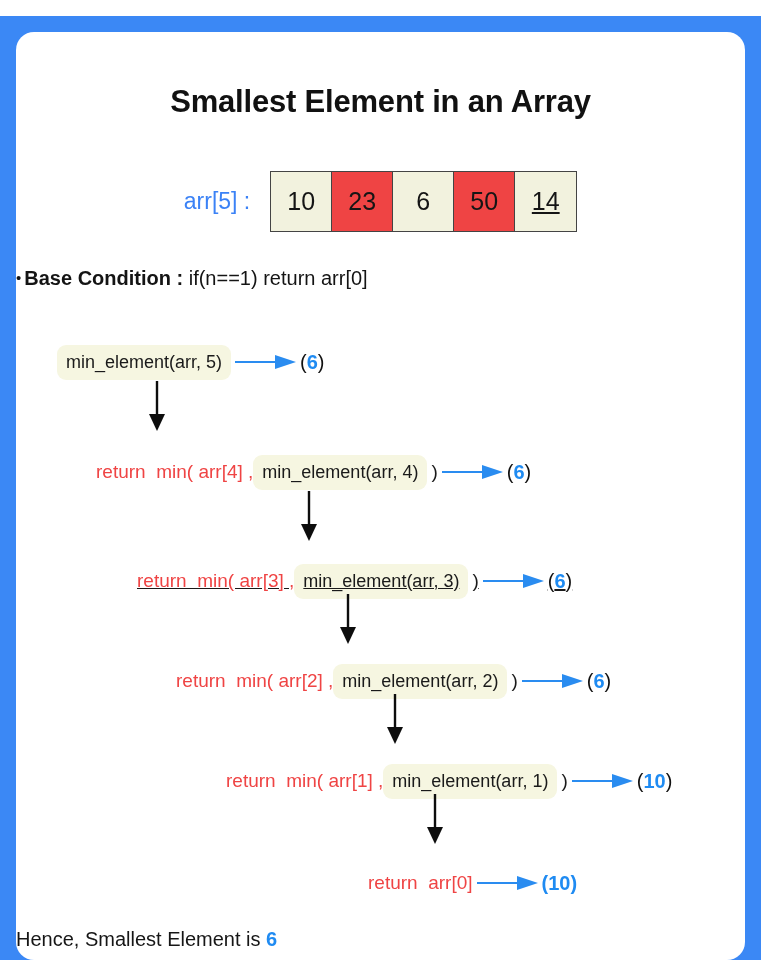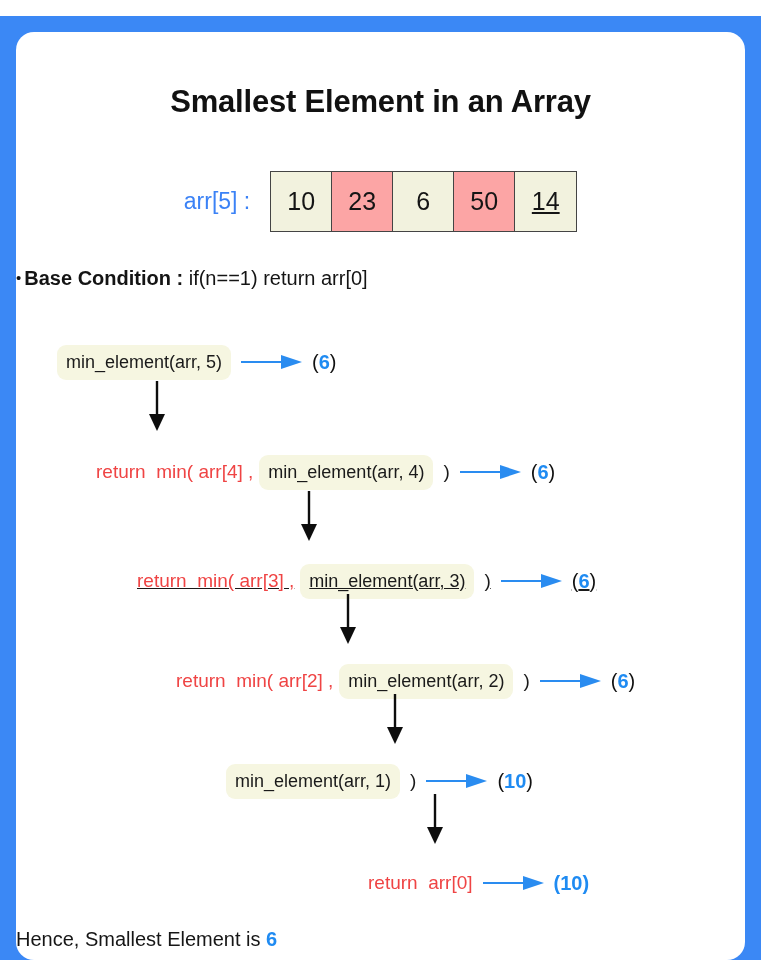--- a/index.html
+++ b/index.html
@@ -70,21 +70,21 @@
     display: flex;
     align-items: center;
     justify-content: center;
     font-size: 25px;
     color: #151515;
     border-right: 1.6px solid #444;
     box-sizing: border-box;
   }
   .cell:last-child { border-right: none; text-decoration: underline; }
   .cell.cream { background: #f2f2de; }
-  .cell.plain { background: #fca5a5; }
+  .cell.plain { background: #ef4444; }
 
   
   .base-cond {
     position: absolute;
     left: 0;
     right: 0;
     top: 235px;
     text-align: left;
     font-size: 20px;
     color: #141414;
@@ -103,21 +103,20 @@
 
   
   .row {
     position: absolute;
     display: flex;
     align-items: center;
     white-space: pre;
     font-size: 19px;
     color: #1a1a1a;
     height: 34px;
-    gap: 6px;
   }
   .row .prefix {
     font-size: 19px;
     color: #ef4444;
   }
   .hl {
     background: #f6f6e1;
     border-radius: 9px;
     padding: 8px 9px 9px 9px;
     font-size: 18px;
@@ -230,20 +229,21 @@
       <span class="arrow-h">
         <svg width="62" height="16" viewBox="0 0 62 16">
           <line x1="0" y1="8" x2="44" y2="8" stroke="#2a8cf0" stroke-width="2.2"></line>
           <polygon points="40,1 61,8 40,15" fill="#2a8cf0"></polygon>
         </svg>
       </span>
       <span class="result"><span class="paren-black">(</span><span class="val">6</span><span class="paren-black">)</span></span>
     </div>
 
     <div class="row" style="left:210px; top:732px;">
+      <span class="prefix">return  min( arr[1] ,</span>
       <span class="hl">min_element(arr, 1)</span>
       <span class="suffix">)</span>
       <span class="arrow-h">
         <svg width="62" height="16" viewBox="0 0 62 16">
           <line x1="0" y1="8" x2="44" y2="8" stroke="#2a8cf0" stroke-width="2.2"></line>
           <polygon points="40,1 61,8 40,15" fill="#2a8cf0"></polygon>
         </svg>
       </span>
       <span class="result"><span class="paren-black">(</span><span class="val">10</span><span class="paren-black">)</span></span>
     </div>

